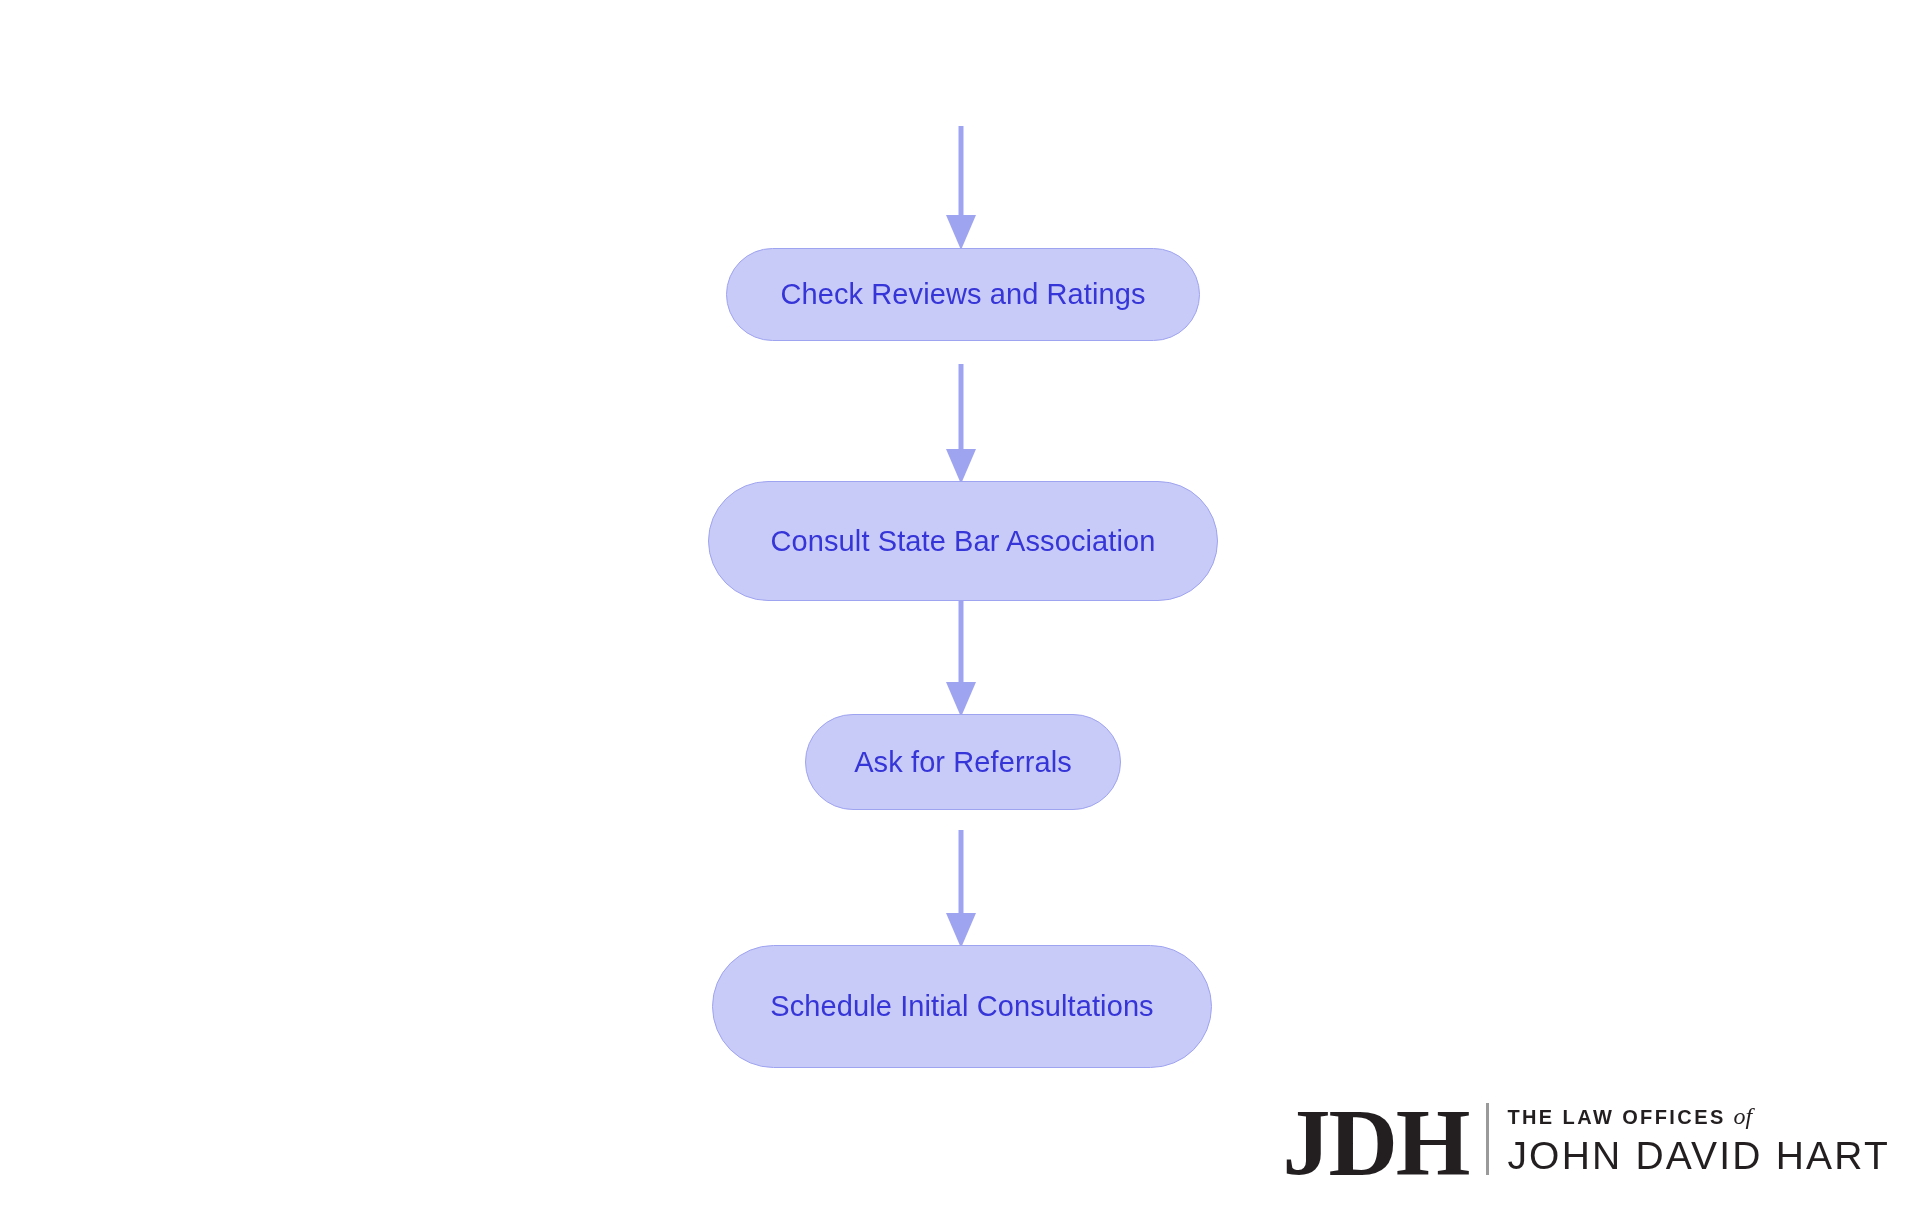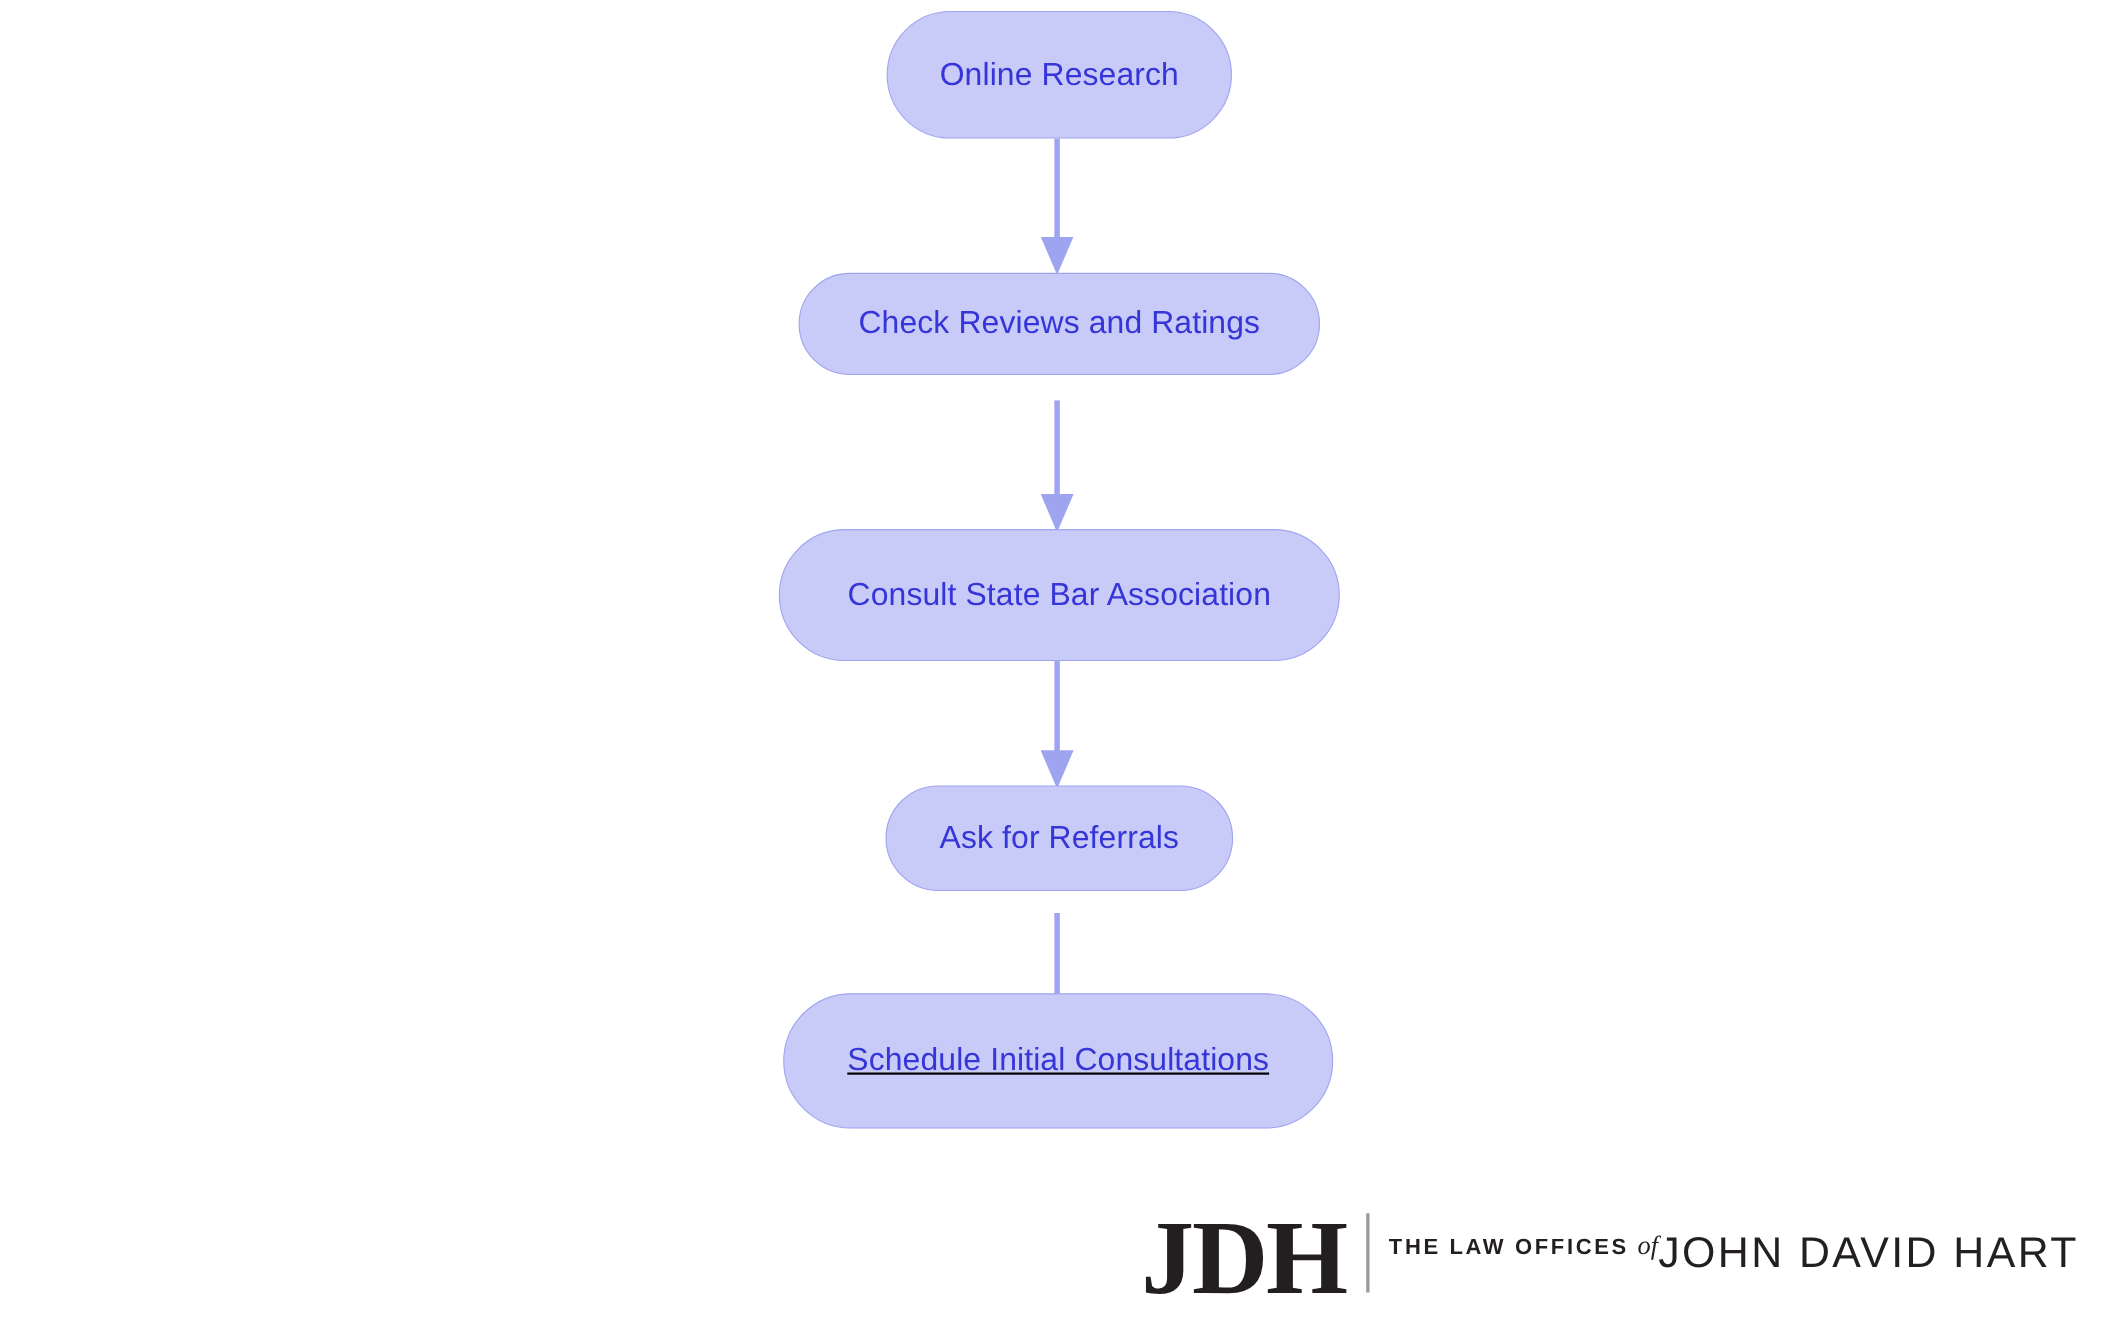--- a/index.html
+++ b/index.html
@@ -78,20 +78,21 @@
   }
   .logo-divider {
     width: 3px;
     height: 72px;
     background: #9a9a9a;
     margin: 0 18px 0 14px;
     flex: none;
   }
   .logo-text {
     display: flex;
+    flex-direction: column;
     justify-content: center;
   }
   .logo-line1 {
     font-family: "Liberation Sans", sans-serif;
     font-size: 20px;
     letter-spacing: 2.4px;
     color: #231f20;
     font-weight: 600;
     white-space: nowrap;
     margin-bottom: 6px;
@@ -125,37 +126,34 @@
       </marker>
     </defs>
     <g stroke="#9fa4f0" stroke-width="5" fill="none" marker-end="url(#arrowhead)">
       <line x1="961" y1="126" x2="961" y2="218"></line>
       <line x1="961" y1="364" x2="961" y2="452"></line>
       <line x1="961" y1="601" x2="961" y2="685"></line>
       <line x1="961" y1="830" x2="961" y2="916"></line>
     </g>
   </svg>
 
-  <div class="node" style="left:806px; top:10px; width:314px; height:116px;">
-    <span class="node-label">Online Research</span>
-  </div>
 
   <div class="node" style="left:726px; top:248px; width:474px; height:93px;">
     <span class="node-label">Check Reviews and Ratings</span>
   </div>
 
   <div class="node" style="left:708px; top:481px; width:510px; height:120px;">
     <span class="node-label">Consult State Bar Association</span>
   </div>
 
   <div class="node" style="left:805px; top:714px; width:316px; height:96px;">
     <span class="node-label">Ask for Referrals</span>
   </div>
 
-  <div class="node" style="left:712px; top:903px; width:500px; height:123px;text-decoration:underline;">
+  <div class="node" style="left:712px; top:945px; width:500px; height:123px;">
     <span class="node-label">Schedule Initial Consultations</span>
   </div>
 
 </div>
 
 <div id="logo">
   <div class="logo-mark">JDH</div>
   <div class="logo-divider"></div>
   <div class="logo-text">
     <div class="logo-line1">

